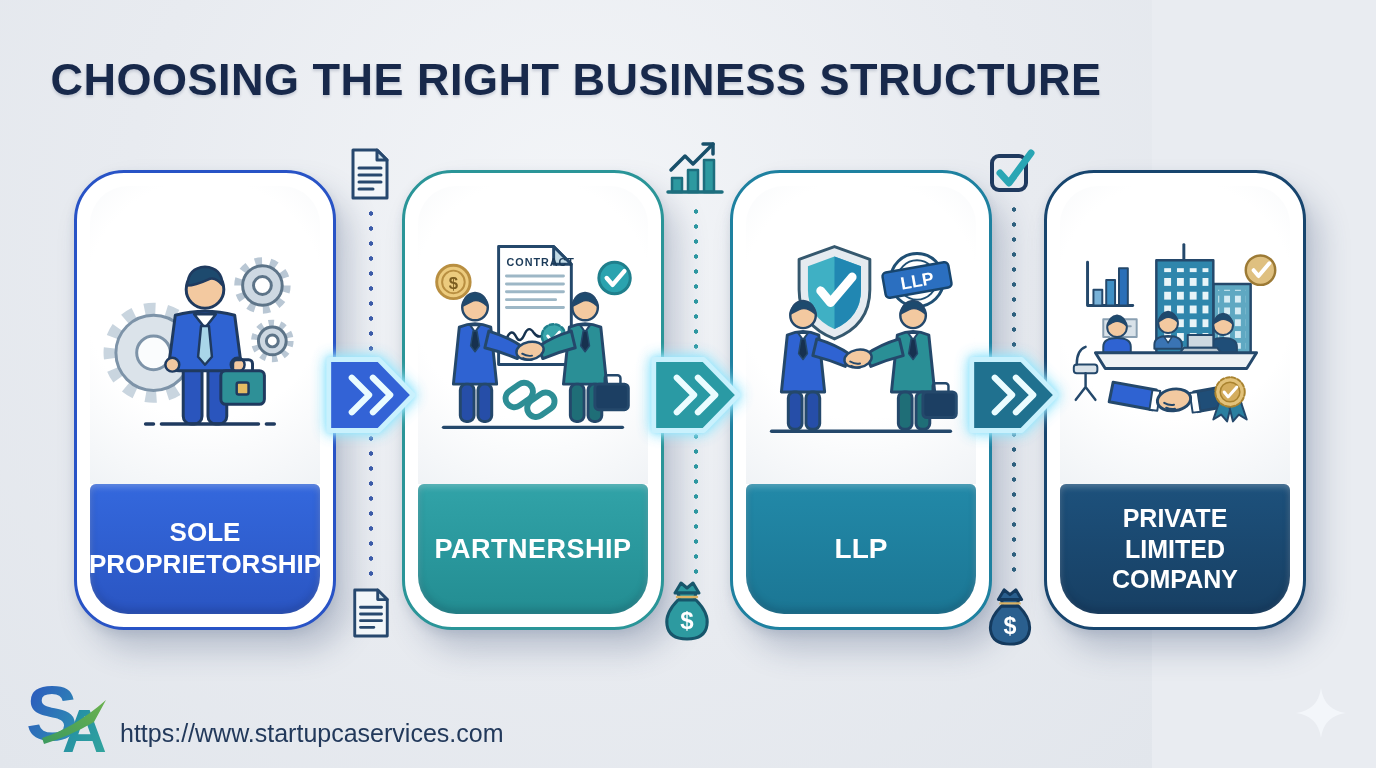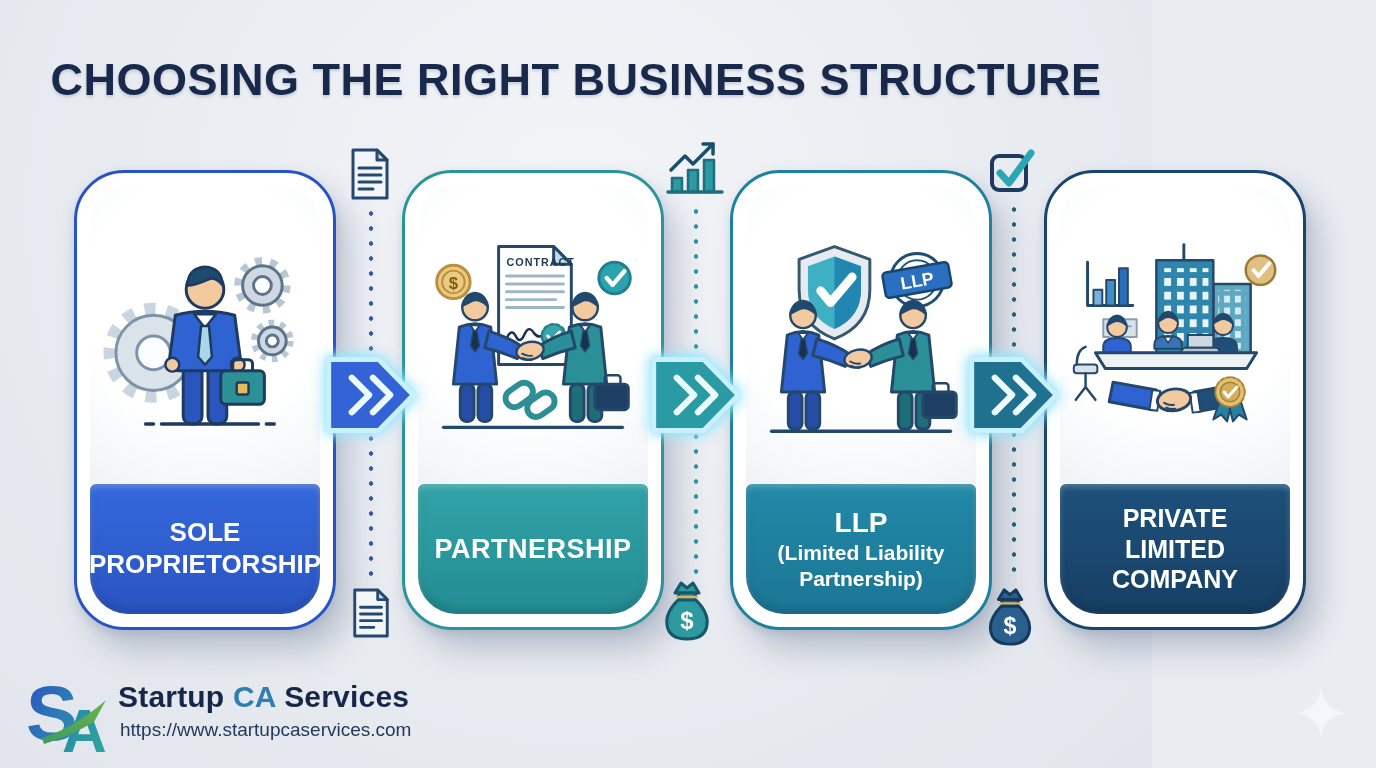--- a/index.html
+++ b/index.html
@@ -58,21 +58,21 @@
   .conn-icon{position:absolute;}
   .arrow{
     position:absolute;top:351px;
     filter:drop-shadow(0 0 7px rgba(140,225,250,.95)) drop-shadow(0 0 2px rgba(170,235,255,.9));
   }
   .a1{left:323px;} .a2{left:648px;} .a3{left:966px;}
   
   .logo{position:absolute;left:26px;top:672px;}
   .brand{position:absolute;left:118px;top:680px;font-size:30px;font-weight:800;color:#16284a;letter-spacing:.2px;}
   .brand .brand-ca{color:#2f7fb0;}
-  .url{position:absolute;left:120px;top:719px;font-size:19px;font-weight:500;color:#22395b;}
+  .url{position:absolute;left:120px;top:719px;font-size:25px;font-weight:500;color:#22395b;}
   .sparkle{position:absolute;left:1294px;top:686px;}
   .illus{display:block;}
 </style>
 </head>
 <body>
 
 <div class="canvas">
 
   <h1 class="title">CHOOSING THE RIGHT BUSINESS STRUCTURE</h1>
 
@@ -232,21 +232,20 @@
             </g>
           </g>
           <path d="M24,198 H206" stroke-width="3.5"></path>
         </g>
         <text x="172" y="51" text-anchor="middle" font-size="18" font-weight="bold" fill="#ffffff" font-family="Liberation Sans, sans-serif" transform="rotate(-10 172 44)">LLP</text>
       </svg>
     </div>
     <div class="card-label l3">
       <div>
         <div class="l3-title">LLP</div>
-        <div class="l3-sub">(Limited Liability Partnership)</div>
       </div>
     </div>
   </div>
 
   <div class="card c4">
     <div class="card-body">
       <svg class="illus" width="226" height="198" viewBox="0 0 230 200">
         <defs>
           <pattern id="win1" width="13" height="14" patternUnits="userSpaceOnUse">
             <rect width="7" height="8" fill="#e8f4f8"></rect>
@@ -416,25 +415,20 @@
         <linearGradient id="gSw" x1="0" y1="1" x2="1" y2="0">
           <stop offset="0" stop-color="#3c9a5e"></stop>
           <stop offset="1" stop-color="#6cb24e"></stop>
         </linearGradient>
       </defs>
       <text x="0" y="68" font-size="78" font-weight="bold" fill="url(#gS)" font-family="Liberation Sans, sans-serif">S</text>
       <text x="36" y="80" font-size="62" font-weight="bold" fill="url(#gA)" font-family="Liberation Sans, sans-serif">A</text>
       <path d="M16,66 Q48,56 80,28 L68,50 Q44,64 18,72 Z" fill="url(#gSw)"></path>
     </svg>
   </div>
-  <div class="brand">
-    <span>Startup</span>
-    <span class="brand-ca">CA</span>
-    <span>Services</span>
-  </div>
   <div class="url">https://www.startupcaservices.com</div>
 
   <div class="sparkle">
     <svg width="54" height="54" viewBox="0 0 48 48">
       <path d="M24,2 C26,15 33,22 46,24 C33,26 26,33 24,46 C22,33 15,26 2,24 C15,22 22,15 24,2 Z" fill="#f3f6fa"></path>
     </svg>
   </div>
 
 </div>
 

